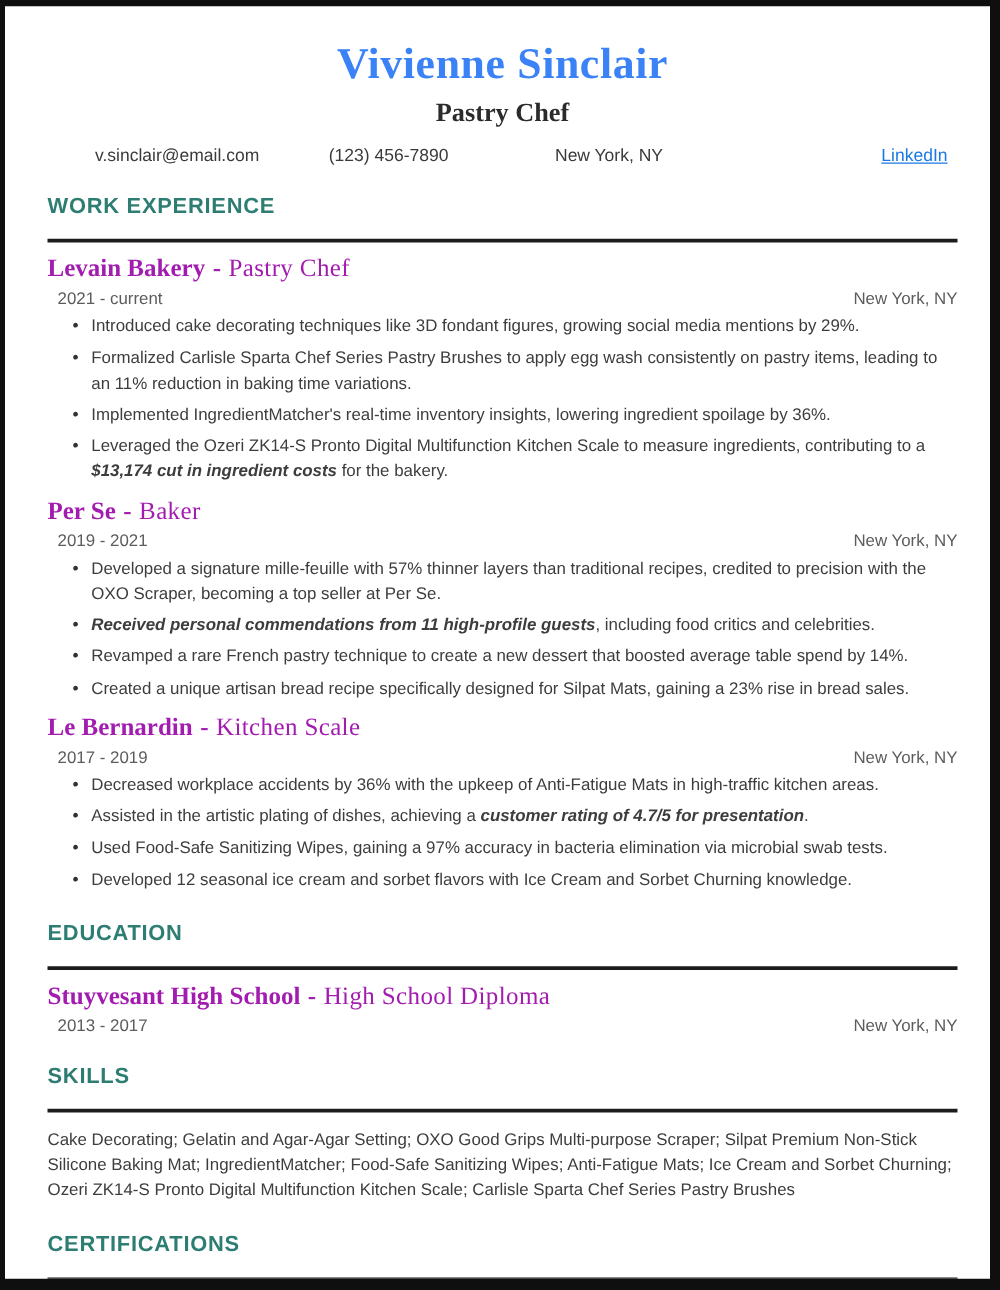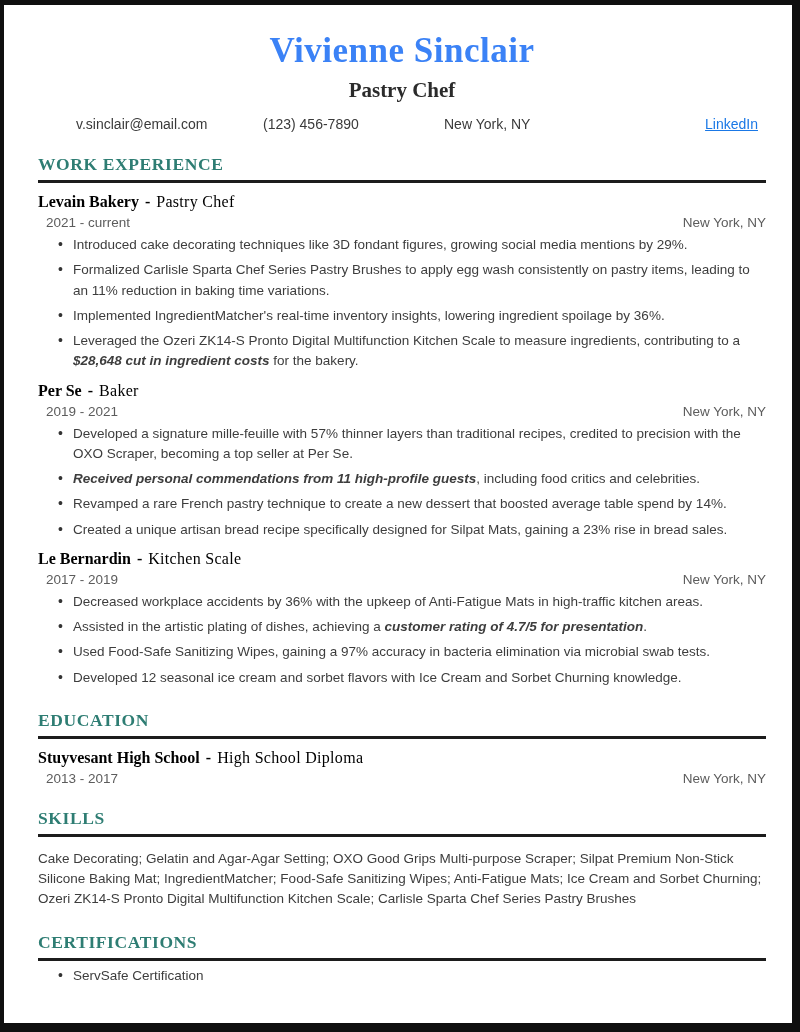--- a/index.html
+++ b/index.html
@@ -24,29 +24,29 @@
     font-weight: 700; font-size: 21px;
     color: #2b2b2b; text-align: center; margin-top: 7px;
   }
   .contact-row {
     display: grid; grid-template-columns: 187px 181px 184px 130px;
     margin: 13px 0 0 38px; font-size: 14px; color: #3a3a3a;
   }
   .link { color: #1a78e6; text-decoration: underline; cursor: pointer; text-align: right; }
   .section { margin-top: 22px; }
   .section-heading {
-    font-family: Liberation Serif, serif;
+    font-family: Liberation Sans, sans-serif;
     font-weight: 700; font-size: 17.5px; letter-spacing: 0.6px;
     color: #2e7d73; margin: 0;
-    border-bottom: 3px solid #1c1c1c; padding-bottom: 5px;
+    border-bottom: 3px solid #1c1c1c; padding-bottom: 16px;
   }
   .entry { margin-top: 10px; }
   .entry-title {
     font-family: "Liberation Serif", serif;
-    font-size: 16px; color: #000000;
+    font-size: 20px; color: #a21caf;
   }
   .entry-company { font-weight: 700; }
   .entry-sep { font-weight: 700; margin: 0 6px; }
   .entry-role { font-weight: 400; letter-spacing: 0.3px; }
   .entry-meta {
     display: flex; justify-content: space-between;
     font-size: 13.5px; color: #5c5c5c; margin-top: 4px; margin-left: 8px;
   }
   ul.bullets { margin: 5px 0 0 0; padding-left: 31px; list-style: none; }
   ul.bullets li {
@@ -86,21 +86,21 @@
       <span class="entry-company">Levain Bakery</span><span class="entry-sep">-</span><span class="entry-role">Pastry Chef</span>
     </div>
     <div class="entry-meta">
       <span>2021 - current</span>
       <span>New York, NY</span>
     </div>
     <ul class="bullets">
             <li><span>Introduced cake decorating techniques like 3D fondant figures, growing social media mentions by 29%.</span></li>
             <li><span>Formalized Carlisle Sparta Chef Series Pastry Brushes to apply egg wash consistently on pastry items, leading to an 11% reduction in baking time variations.</span></li>
             <li><span>Implemented IngredientMatcher's real-time inventory insights, lowering ingredient spoilage by 36%.</span></li>
-            <li><span>Leveraged the Ozeri ZK14-S Pronto Digital Multifunction Kitchen Scale to measure ingredients, contributing to a </span><span class="em">$28,648 cut in ingredient costs</span><span> for the bakery.</span></li>
+            <li><span>Leveraged the Ozeri ZK14-S Pronto Digital Multifunction Kitchen Scale to measure ingredients, contributing to a </span><span class="em">$13,174 cut in ingredient costs</span><span> for the bakery.</span></li>
           </ul>
   </div>
 
   <div class="entry">
     <div class="entry-title">
       <span class="entry-company">Per Se</span><span class="entry-sep">-</span><span class="entry-role">Baker</span>
     </div>
     <div class="entry-meta">
       <span>2019 - 2021</span>
       <span>New York, NY</span>

